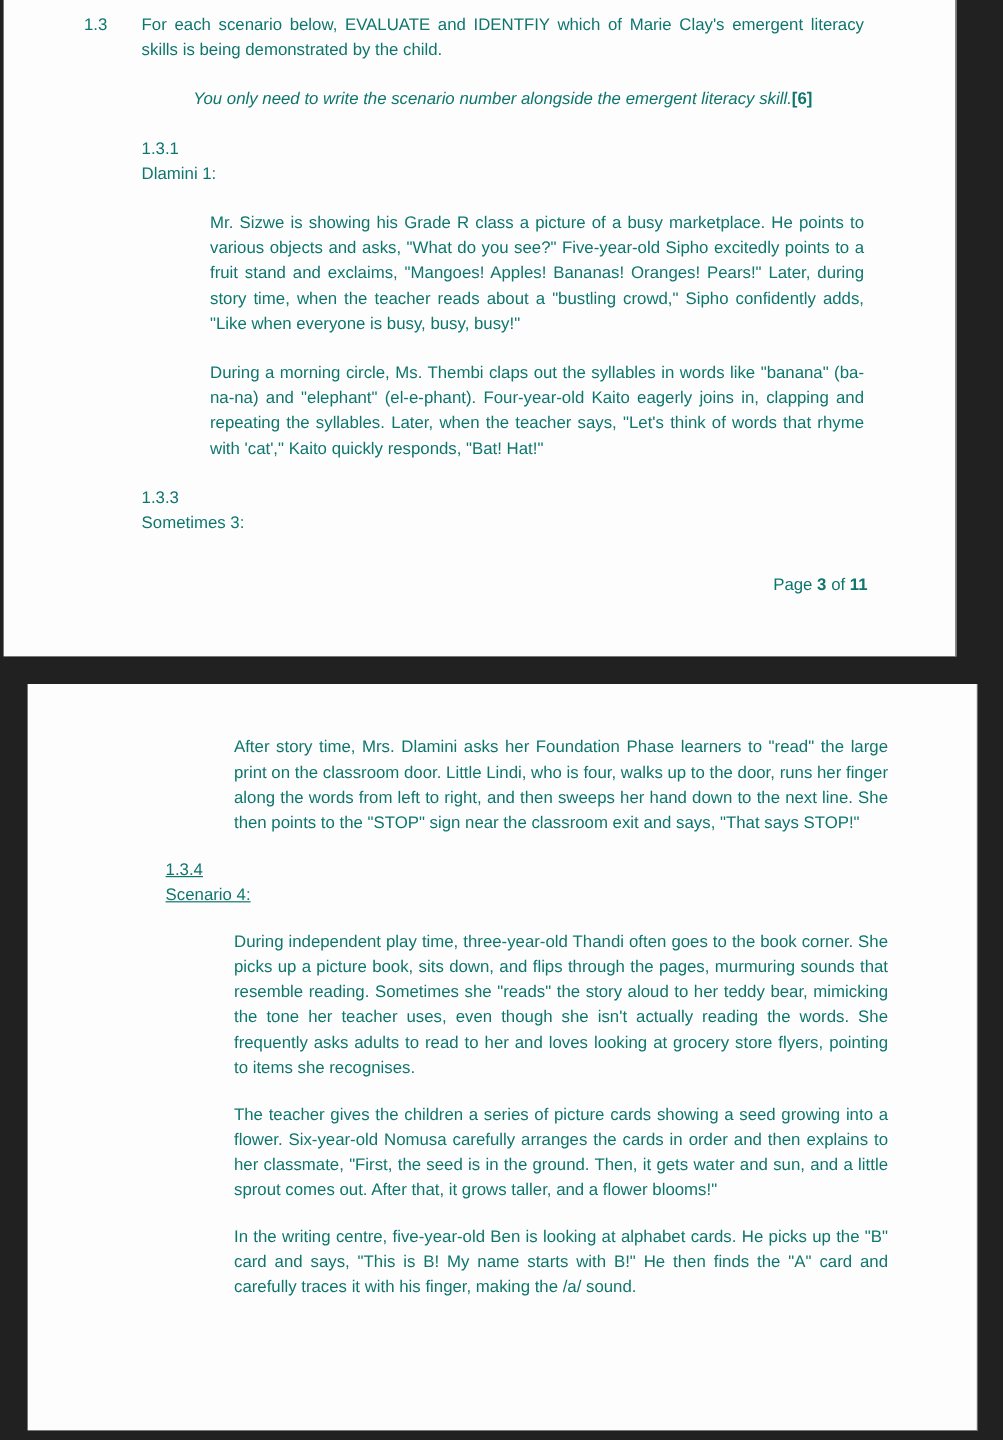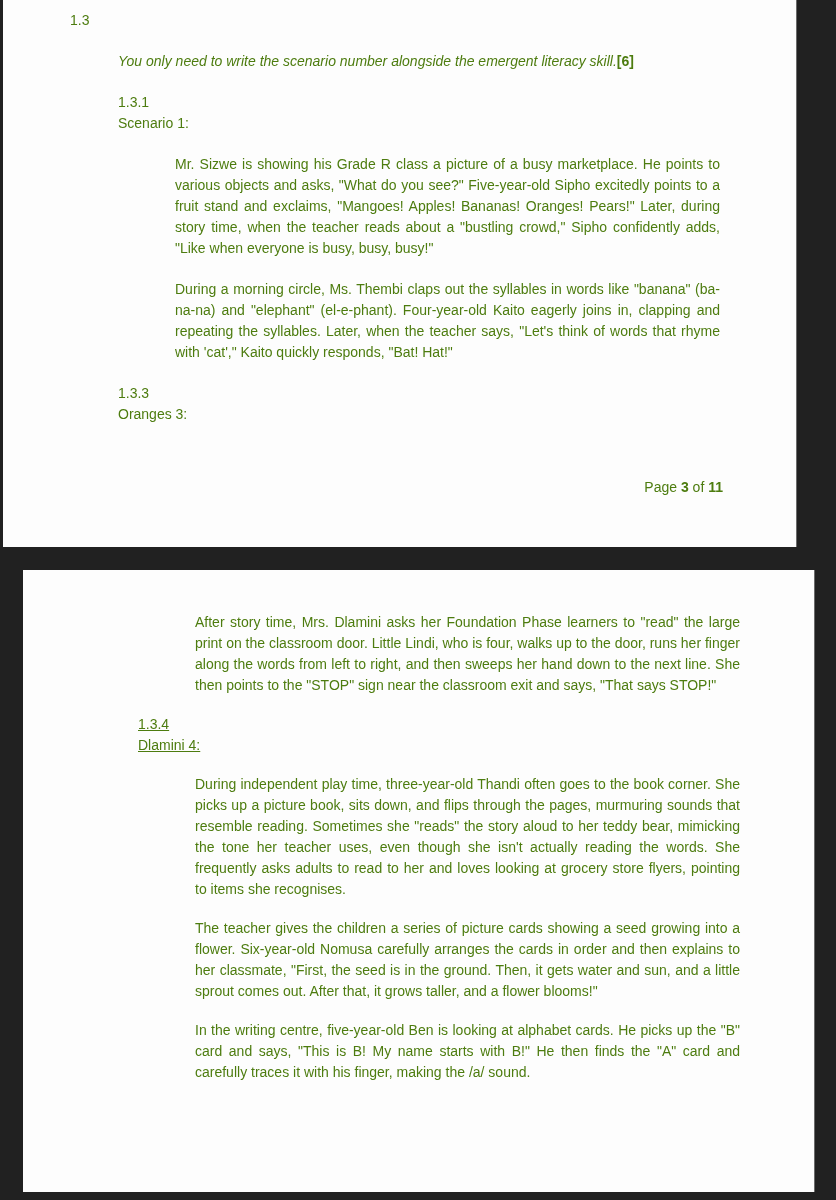--- a/index.html
+++ b/index.html
@@ -11,35 +11,35 @@
     overflow: hidden;
   }
   .canvas {
     position: absolute; inset: 0;
     width: 836px; height: 1200px;
     background: #212121;
   }
   .paper {
     position: absolute;
     background: #fdfdfd;
-    color: #4d7c0f;
+    color: #0f766e;
     overflow: hidden;
     font-size: 14px;
     line-height: 21px;
     border-right: 1px solid #6b6b6b;
   }
   .paper-1 { left: 3px; top: 0; width: 794px; height: 547px; }
   .paper-2 { left: 4px; top: 570px; width: 792px; height: 622px; margin-left: 19px; }
 
   .q-row { display: flex; margin: 10px 0 20px 0; }
   .q-num { width: 48px; margin-left: 67px; flex: none; }
   .q-text { width: 602px; text-align: justify; }
 
   .note-row {
-    display: flex; justify-content: flex-start; align-items: baseline;
+    display: flex; justify-content: center; align-items: baseline;
     margin: 0 0 20px 115px; width: 602px;
   }
   .note-text { font-style: italic; }
   .marks { font-weight: bold; }
 
   .scenario-head { display: flex; margin: 0 0 20px 115px; flex-direction: column; }
   .s-num { width: 57px; flex: none; }
 
   .para {
     margin: 0 0 20px 172px;
@@ -61,51 +61,52 @@
 </style>
 </head>
 <body>
 
 <div class="canvas">
 
   <div class="paper paper-1">
 
     <div class="q-row">
       <span class="q-num">1.3</span>
+      <span class="q-text">For each scenario below, EVALUATE and IDENTFIY which of Marie Clay's emergent literacy skills is being demonstrated by the child.</span>
     </div>
 
     <div class="note-row">
       <span class="note-text">You only need to write the scenario number alongside the emergent literacy skill.</span>
       <span class="marks">[6]</span>
     </div>
 
     <div class="scenario-head">
       <span class="s-num">1.3.1</span>
-      <span class="s-title">Scenario 1:</span>
+      <span class="s-title">Dlamini 1:</span>
     </div>
     <div class="para">Mr. Sizwe is showing his Grade R class a picture of a busy marketplace. He points to various objects and asks, "What do you see?" Five-year-old Sipho excitedly points to a fruit stand and exclaims, "Mangoes! Apples! Bananas! Oranges! Pears!" Later, during story time, when the teacher reads about a "bustling crowd," Sipho confidently adds, "Like when everyone is busy, busy, busy!"</div>
 
     <div class="para">During a morning circle, Ms. Thembi claps out the syllables in words like "banana" (ba-na-na) and "elephant" (el-e-phant). Four-year-old Kaito eagerly joins in, clapping and repeating the syllables. Later, when the teacher says, "Let's think of words that rhyme with 'cat'," Kaito quickly responds, "Bat! Hat!"</div>
 
     <div class="scenario-head">
       <span class="s-num">1.3.3</span>
-      <span class="s-title">Oranges 3:</span>
+      <span class="s-title">Sometimes 3:</span>
     </div>
 
     <div class="footer"><span>Page </span><b>3</b><span> of </span><b>11</b></div>
   </div>
 
   <div class="paper paper-2">
     <div class="pad-top"></div>
 
     <div class="para">After story time, Mrs. Dlamini asks her Foundation Phase learners to "read" the large print on the classroom door. Little Lindi, who is four, walks up to the door, runs her finger along the words from left to right, and then sweeps her hand down to the next line. She then points to the "STOP" sign near the classroom exit and says, "That says STOP!"</div>
 
     <div class="scenario-head">
       <span class="s-num">1.3.4</span>
-      <span class="s-title">Dlamini 4:</span>
+      <span class="s-title">Scenario 4:</span>
     </div>
     <div class="para">During independent play time, three-year-old Thandi often goes to the book corner. She picks up a picture book, sits down, and flips through the pages, murmuring sounds that resemble reading. Sometimes she "reads" the story aloud to her teddy bear, mimicking the tone her teacher uses, even though she isn't actually reading the words. She frequently asks adults to read to her and loves looking at grocery store flyers, pointing to items she recognises.</div>
 
     <div class="para">The teacher gives the children a series of picture cards showing a seed growing into a flower. Six-year-old Nomusa carefully arranges the cards in order and then explains to her classmate, "First, the seed is in the ground. Then, it gets water and sun, and a little sprout comes out. After that, it grows taller, and a flower blooms!"</div>
 
     <div class="para">In the writing centre, five-year-old Ben is looking at alphabet cards. He picks up the "B" card and says, "This is B! My name starts with B!" He then finds the "A" card and carefully traces it with his finger, making the /a/ sound.</div>
   </div>
 
 </div>
 

